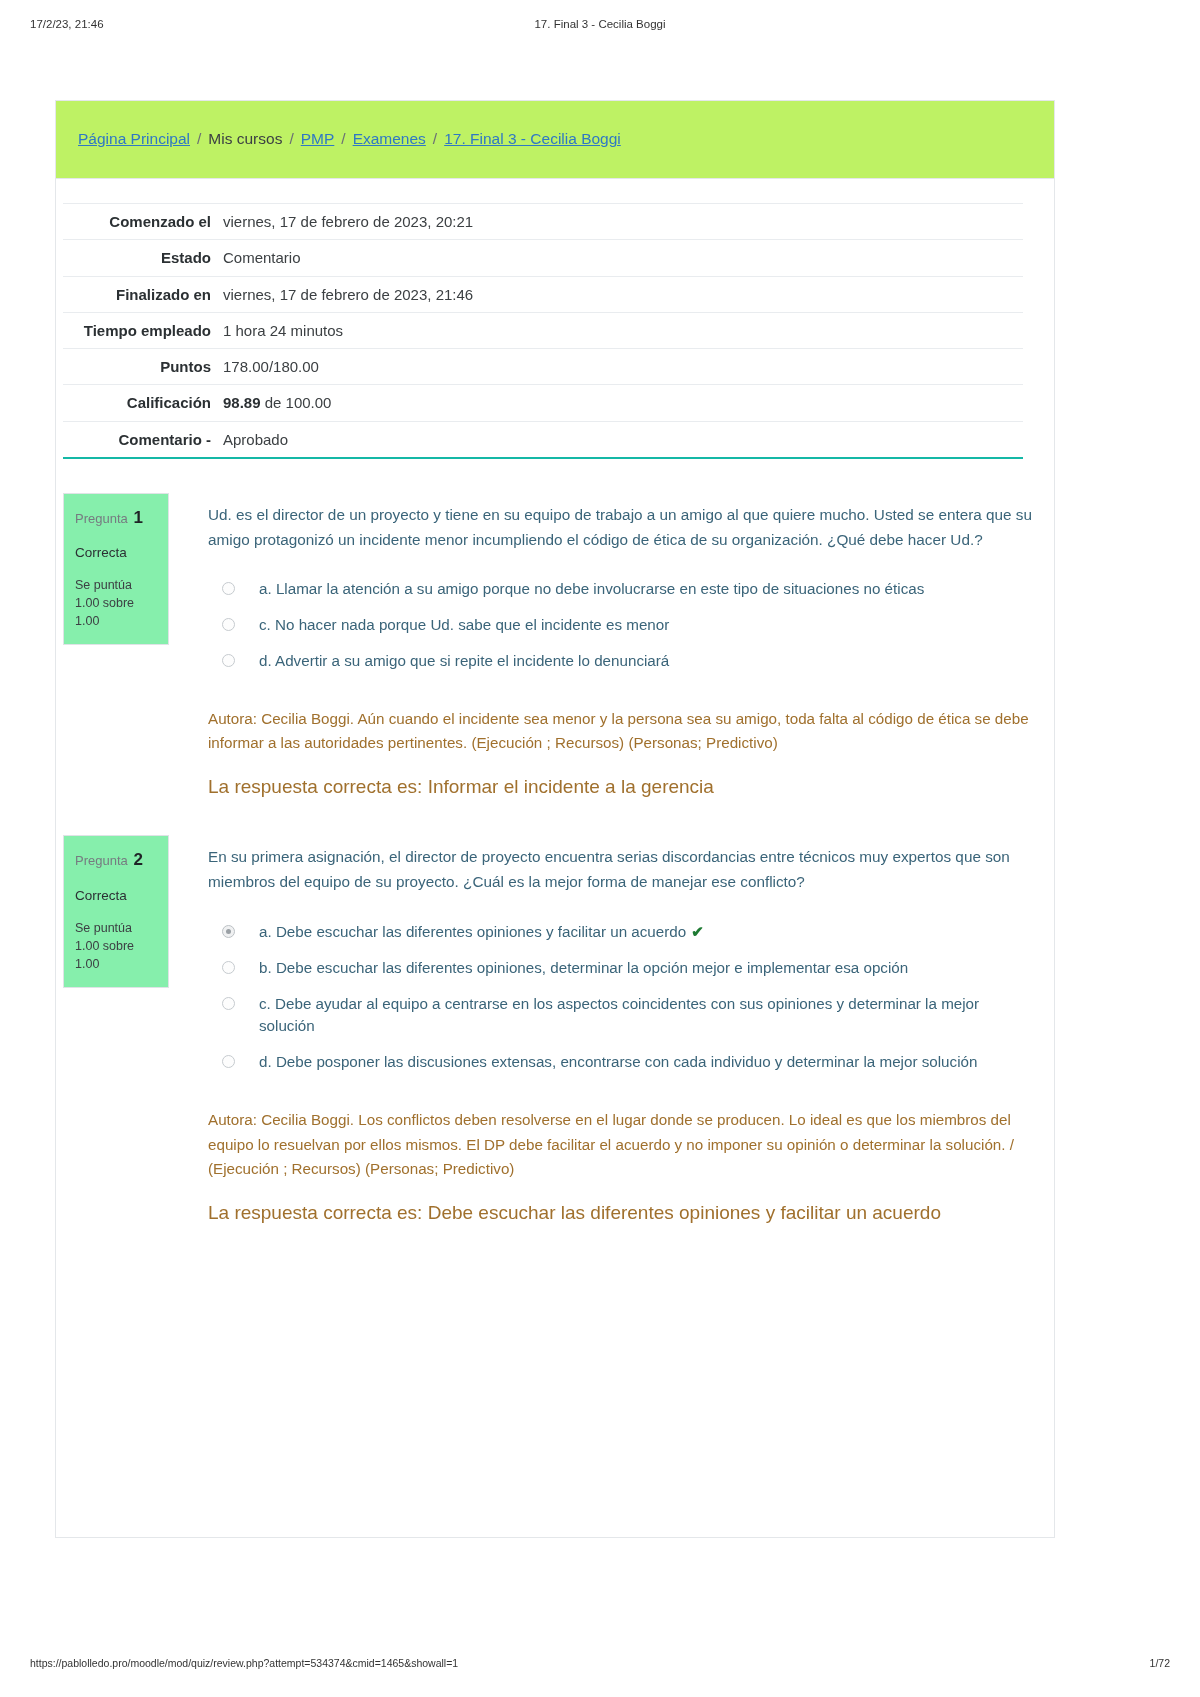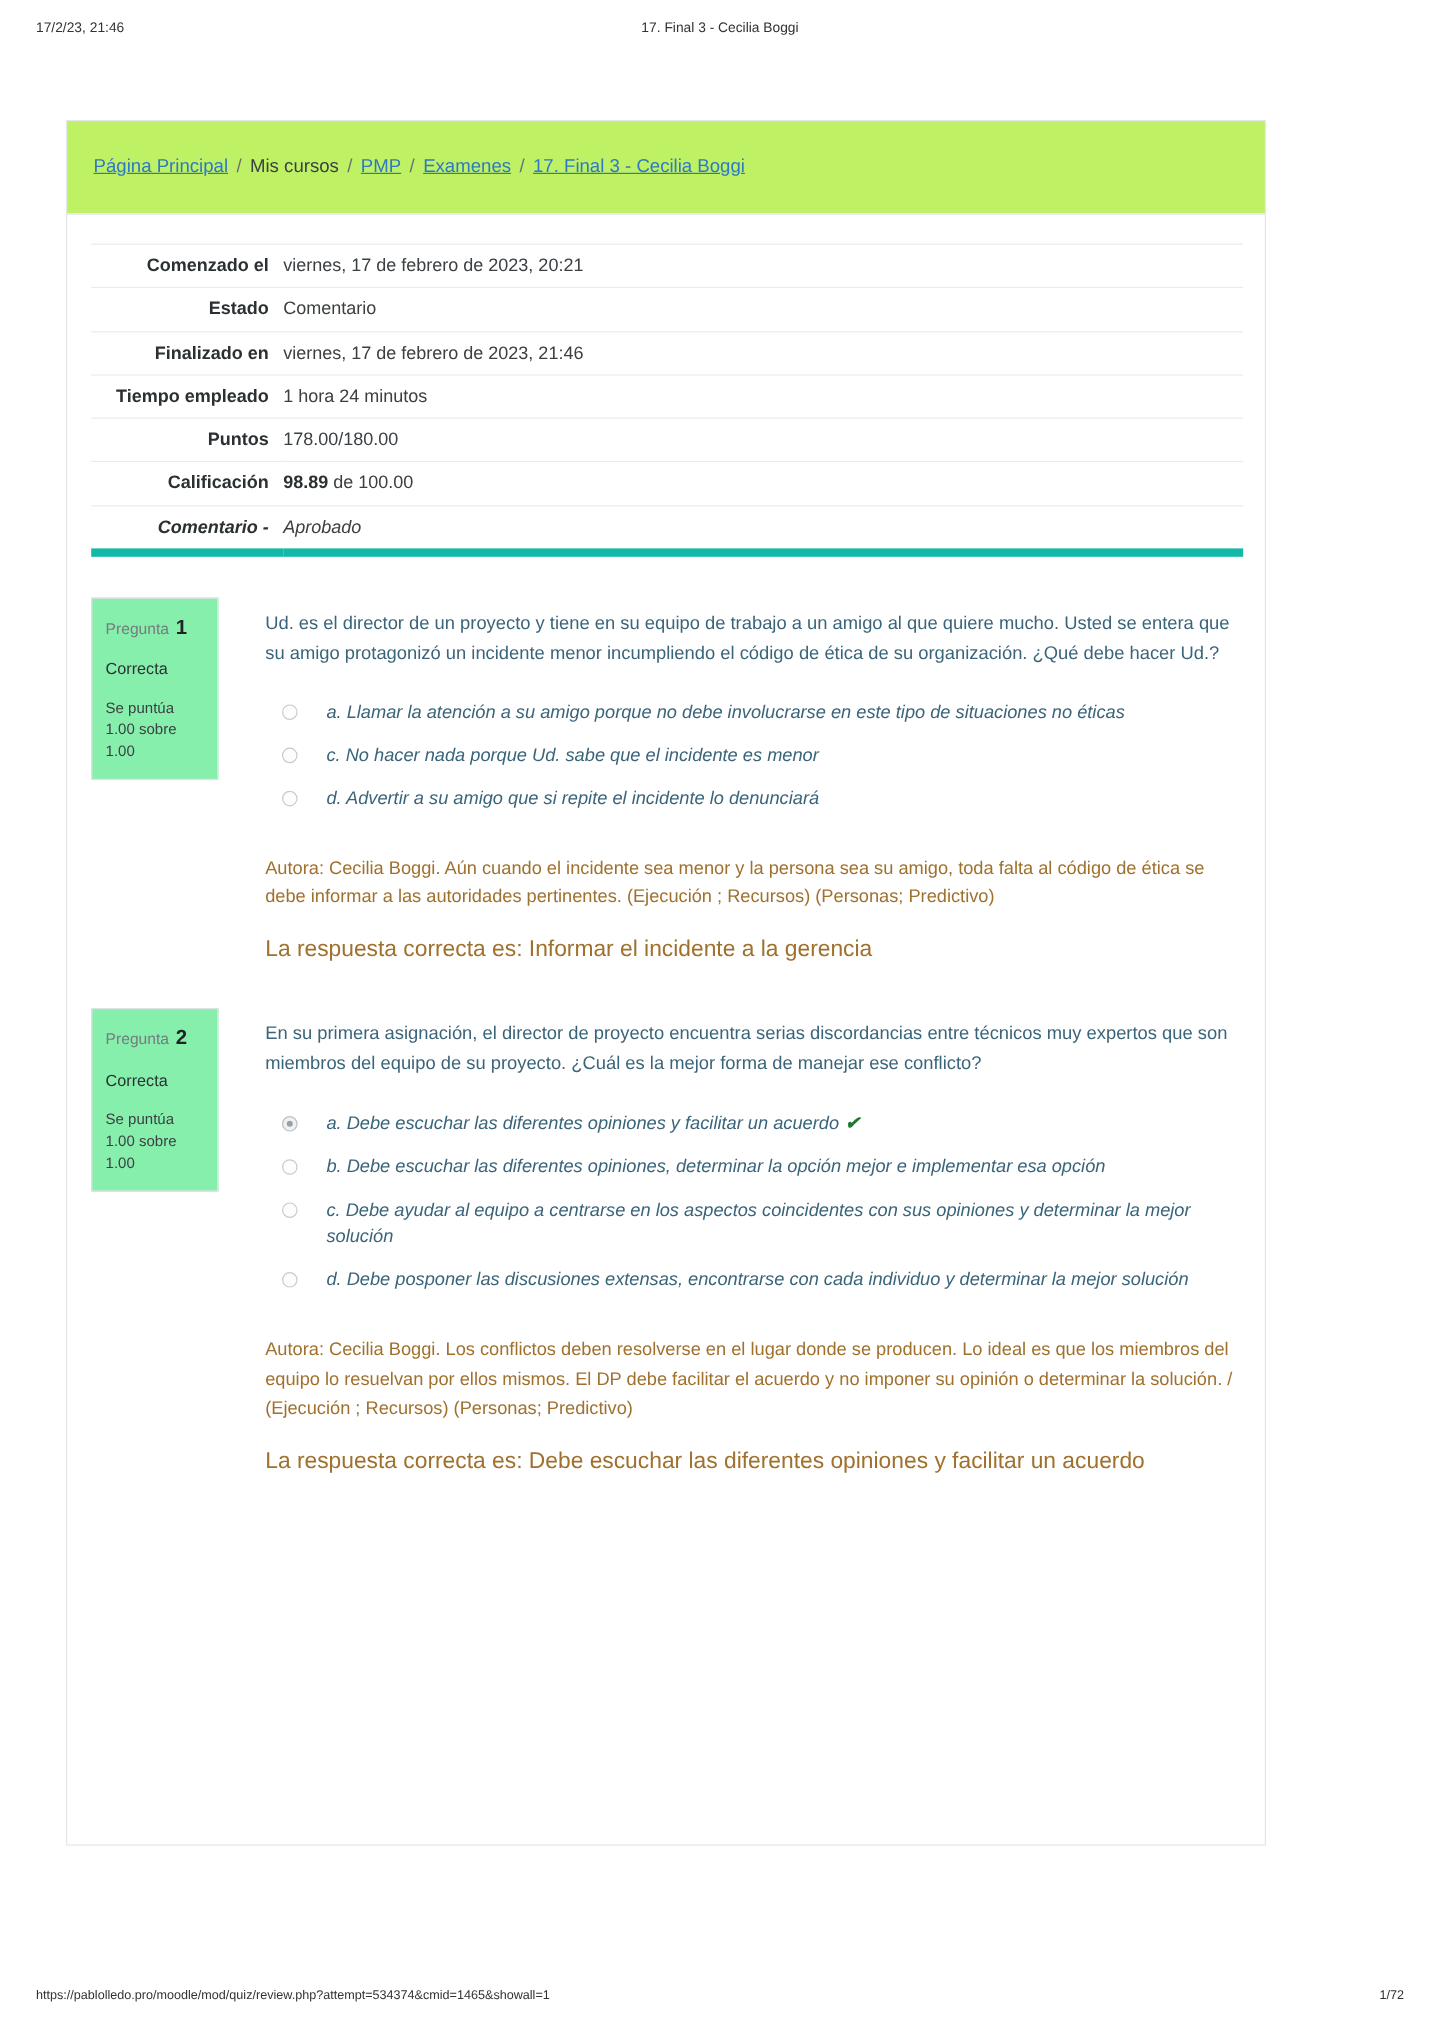--- a/index.html
+++ b/index.html
@@ -91,33 +91,33 @@
   .crumb .sep {
     color: #6b7074;
     margin: 0 7px;
     text-decoration: none;
   }
   .crumb .plain { color: #3c4043; }
 
   .content-card {
     border: 1px solid #e4e7ea;
     background: #fff;
-    padding: 22px 22px 0 20px;
+    padding: 22px 22px 0 7px;
     min-height: 1360px;
   }
 
   
   table.summary {
     border-collapse: collapse;
     width: 960px;
     margin-top: 2px;
     table-layout: fixed;
   }
   table.summary tr { border-top: 1px solid #e9ecef; }
-  table.summary tr:last-child { border-bottom: 7px solid #14b8a6; font-style: italic; }
+  table.summary tr:last-child { border-bottom: 2px solid #14b8a6; }
   table.summary th {
     width: 160px;
     text-align: right;
     font-size: 15px;
     font-weight: bold;
     color: #2b3033;
     padding: 6px 12px 6px 0;
     vertical-align: top;
     line-height: 1.55;
   }
@@ -172,21 +172,20 @@
   .q-text {
     font-size: 15.3px;
     line-height: 1.62;
     color: #3a6479;
     margin: 10px 0 0 0;
   }
 
   .answers {
     margin-top: 26px;
     margin-left: 14px;
-    font-style: italic;
   }
   .answer-row {
     display: flex;
     align-items: flex-start;
     margin-bottom: 13px;
   }
   .radio {
     width: 13px;
     height: 13px;
     min-width: 13px;

